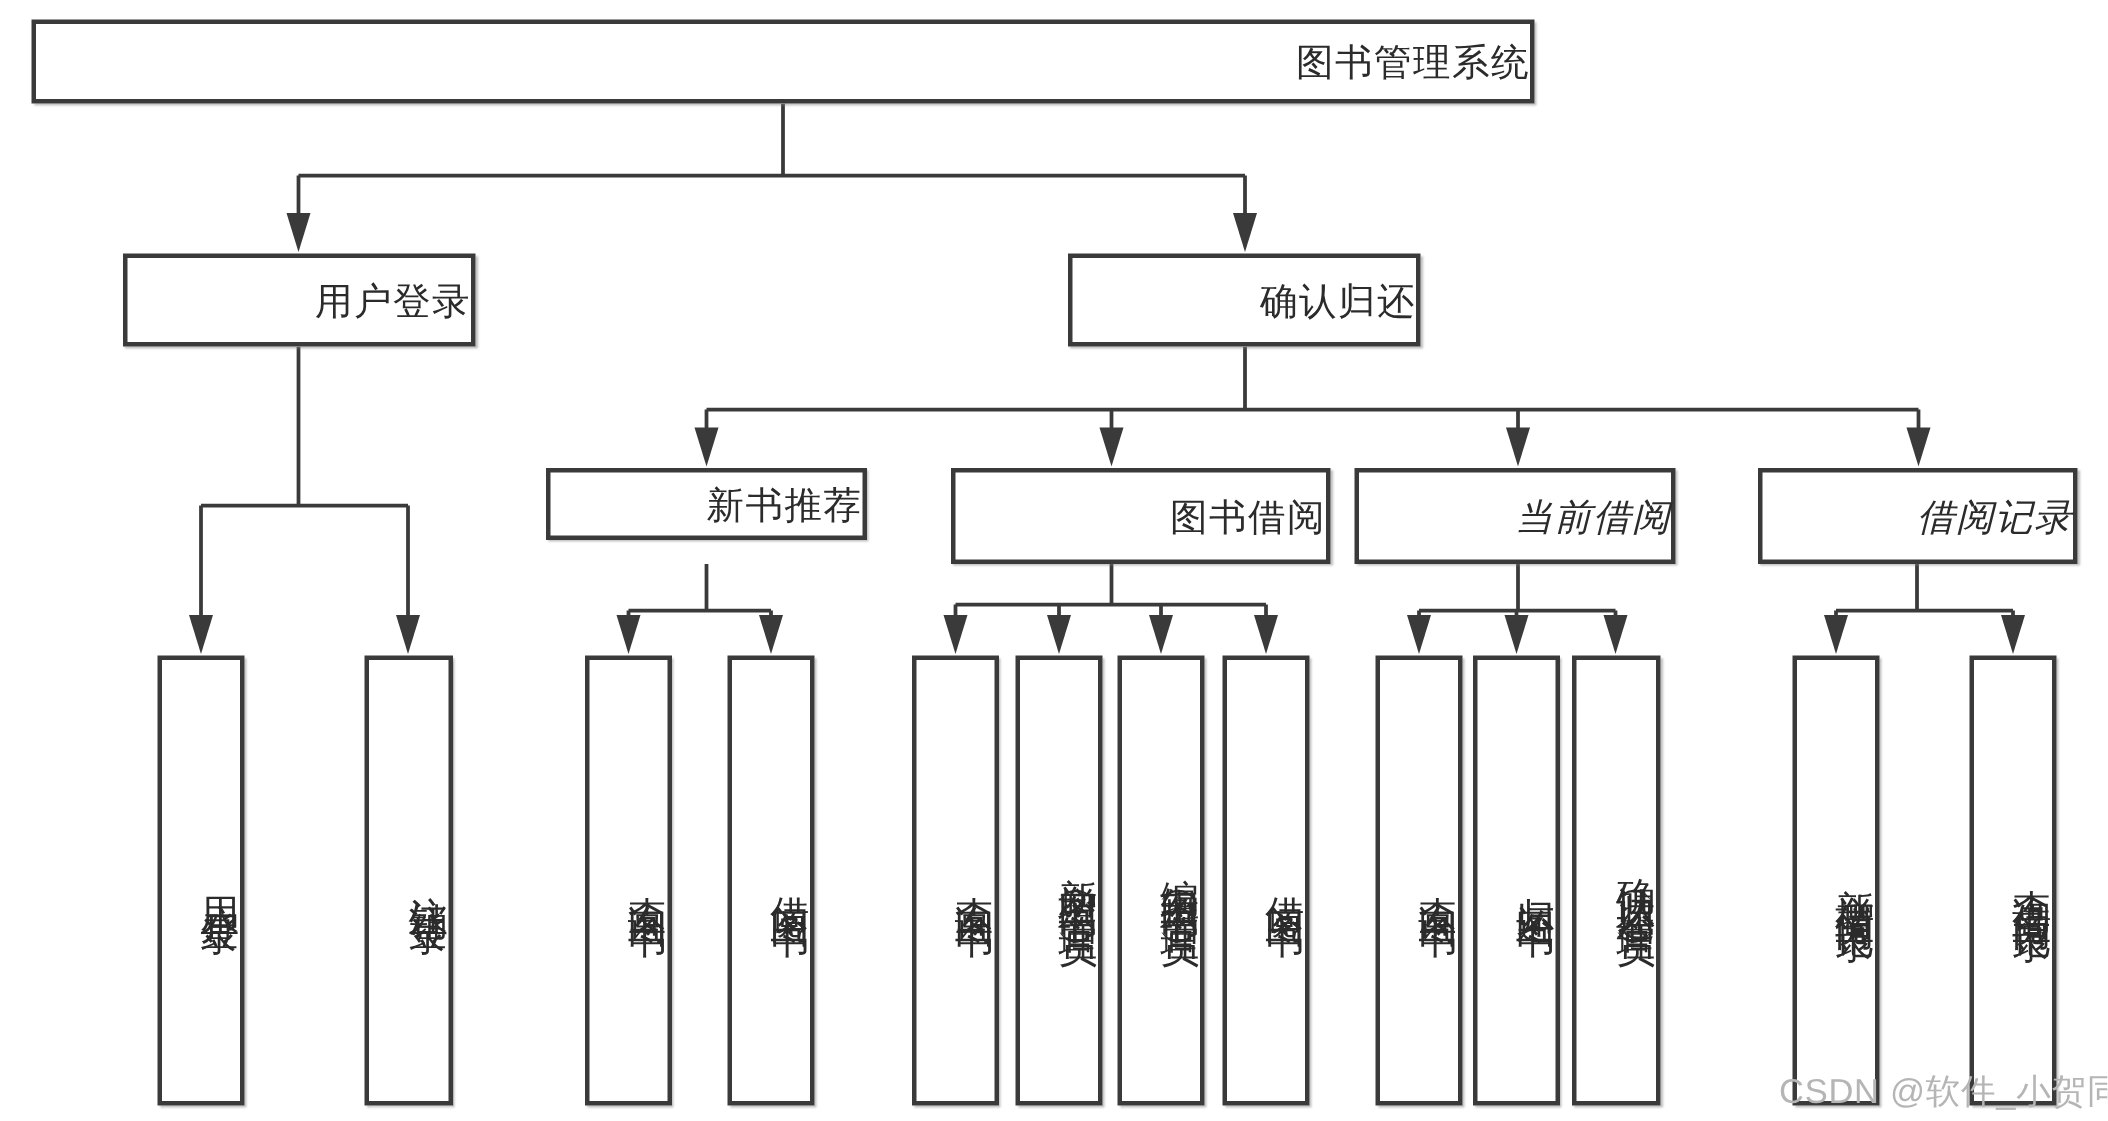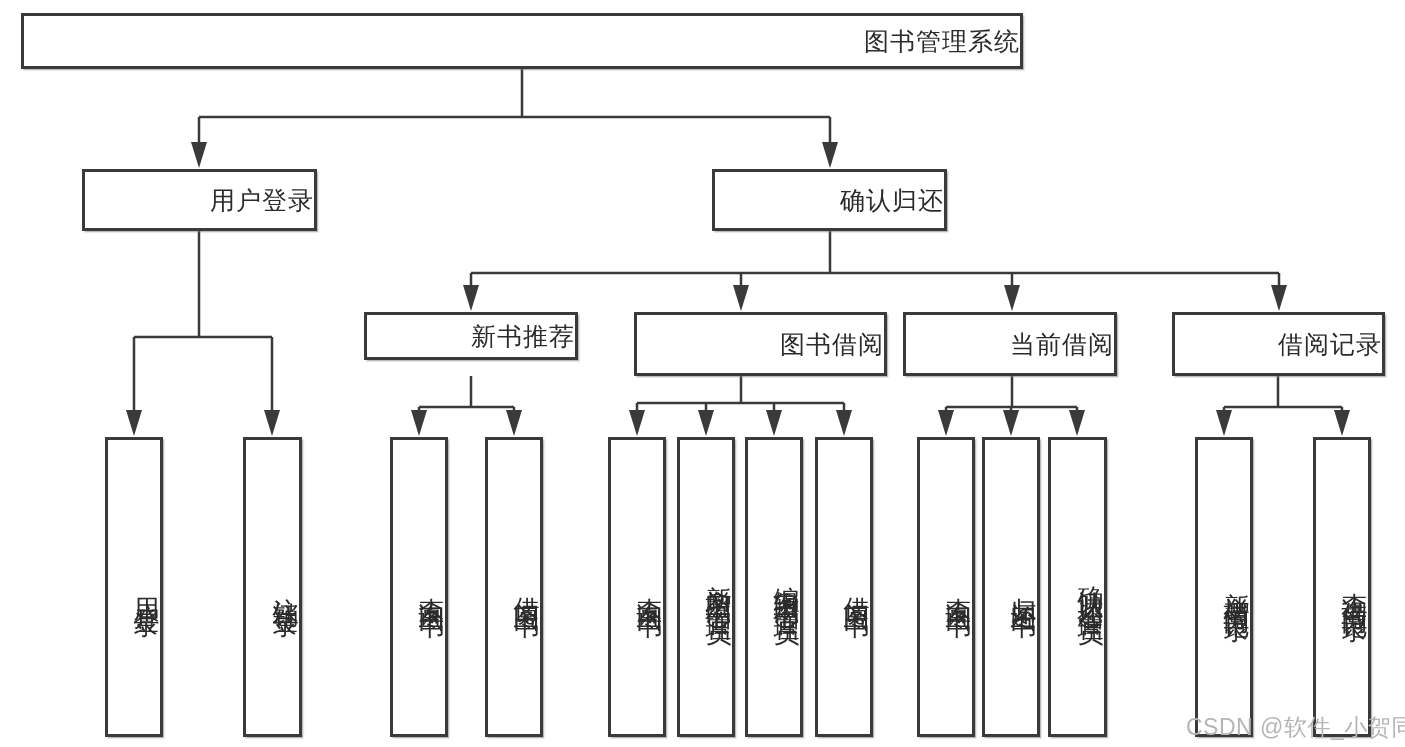--- a/index.html
+++ b/index.html
@@ -46,22 +46,22 @@
     text-orientation: mixed;
     letter-spacing: 5px;
     line-height: 1.0;
   }
   
   .n-root     { left: 21px;   top: 13px;  width: 1002px; height: 56px; }
   .n-login    { left: 82px;   top: 169px; width: 235px;  height: 62px; }
   .n-mgmt     { left: 712px;  top: 169px; width: 235px;  height: 62px; }
   .n-rec      { left: 364px;  top: 312px; width: 214px;  height: 48px; }
   .n-borrow   { left: 634px;  top: 312px; width: 253px;  height: 64px; }
-  .n-current  { left: 903px;  top: 312px; width: 214px;  height: 64px; }
-  .n-records  { left: 1172px; top: 312px; width: 213px;  height: 64px; }
+  .n-current  { left: 903px;  top: 312px; width: 214px;  height: 64px; font-style: italic; }
+  .n-records  { left: 1172px; top: 312px; width: 213px;  height: 64px; font-style: italic; }
   
   .leaf { top: 437px; height: 300px; width: 58px; }
   .n-l1  { left: 105px; }
   .n-l2  { left: 243px; width: 59px; }
   .n-l3  { left: 390px; }
   .n-l4  { left: 485px; }
   .n-l5  { left: 608px; }
   .n-l6  { left: 677px; }
   .n-l7  { left: 745px; }
   .n-l8  { left: 815px; }

